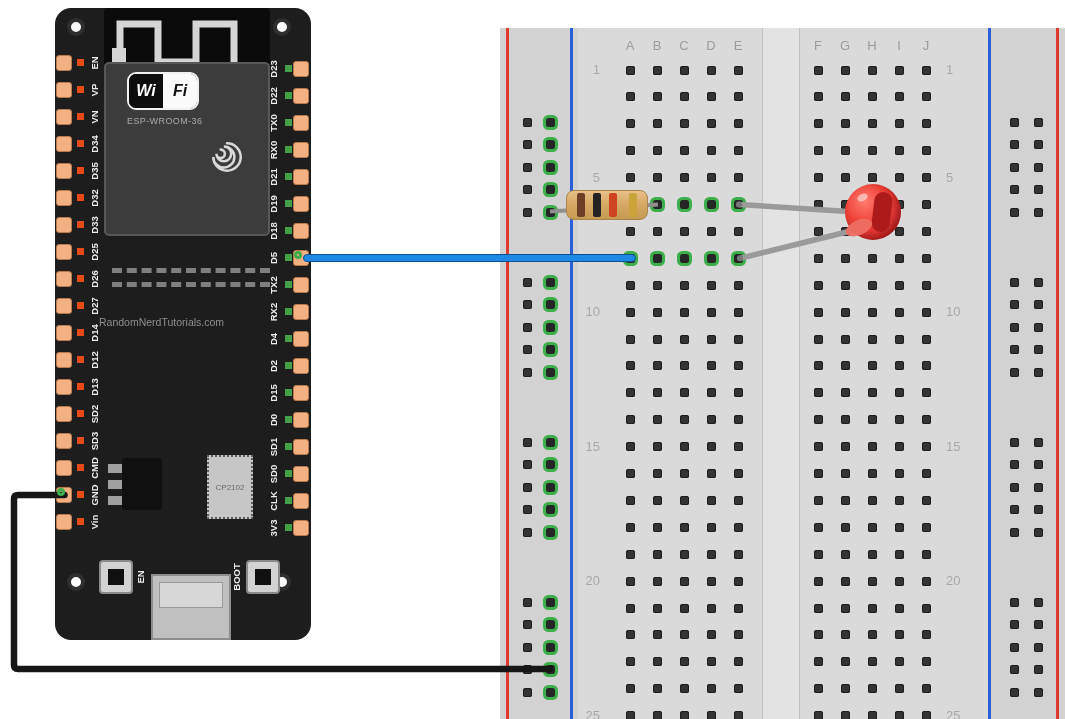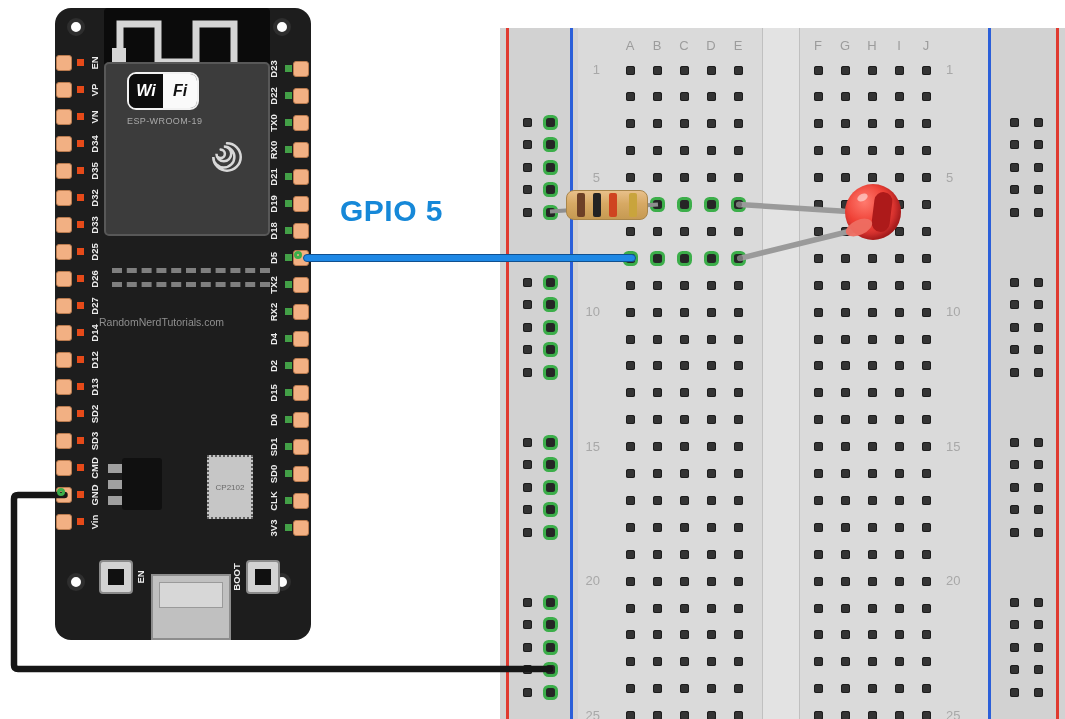--- a/index.html
+++ b/index.html
@@ -446,21 +446,21 @@
       <svg width="166" height="56" viewBox="0 0 166 56">
         <path d="M16 54 L16 16 L54 16 L54 54 L92 54 L92 16 L130 16 L130 54" fill="none" stroke="#d5d5d5" stroke-width="7"></path>
         <rect x="8" y="40" width="14" height="14" fill="#d5d5d5"></rect>
       </svg>
     </div>
     <div class="shield-body"></div>
     <div class="wifi">
       <div class="half wl">Wi</div>
       <div class="half wr">Fi</div>
     </div>
-    <div class="module-label">ESP-WROOM-19</div>
+    <div class="module-label">ESP-WROOM-36</div>
     <svg style="left:208px;top:138px" width="38" height="38" viewBox="0 0 36 36">
       <path d="M18 18 m0 -13 a13 13 0 1 1 -13 13 a10 10 0 1 0 10 -10 a7 7 0 1 1 -7 7 a4 4 0 1 0 4 -4" fill="none" stroke="#d8d8d8" stroke-width="2.4" stroke-linecap="round"></path>
     </svg>
 
     <div class="dash" style="top:268px"></div>
     <div class="dash" style="top:282px"></div>
     <div class="credit">RandomNerdTutorials.com</div>
 
     <div class="reg-leg" style="top:464px"></div>
     <div class="reg-leg" style="top:480px"></div>
@@ -607,14 +607,13 @@
     <div class="led-dark"></div>
     <div class="led-lip"></div>
     <div class="led-glint"></div>
   </div>
 
   <div class="wire-signal" style="background: rgb(30, 136, 229);"></div>
   <div id="ring-layer" class="layer">
       <div class="ring" style="left: 57px; top: 488px;"></div>
       <div class="ring" style="left: 294px; top: 251px;"></div>
     </div>
-  <div class="gpio-label">GPIO 5</div>
 </div>
 
 </body></html>

